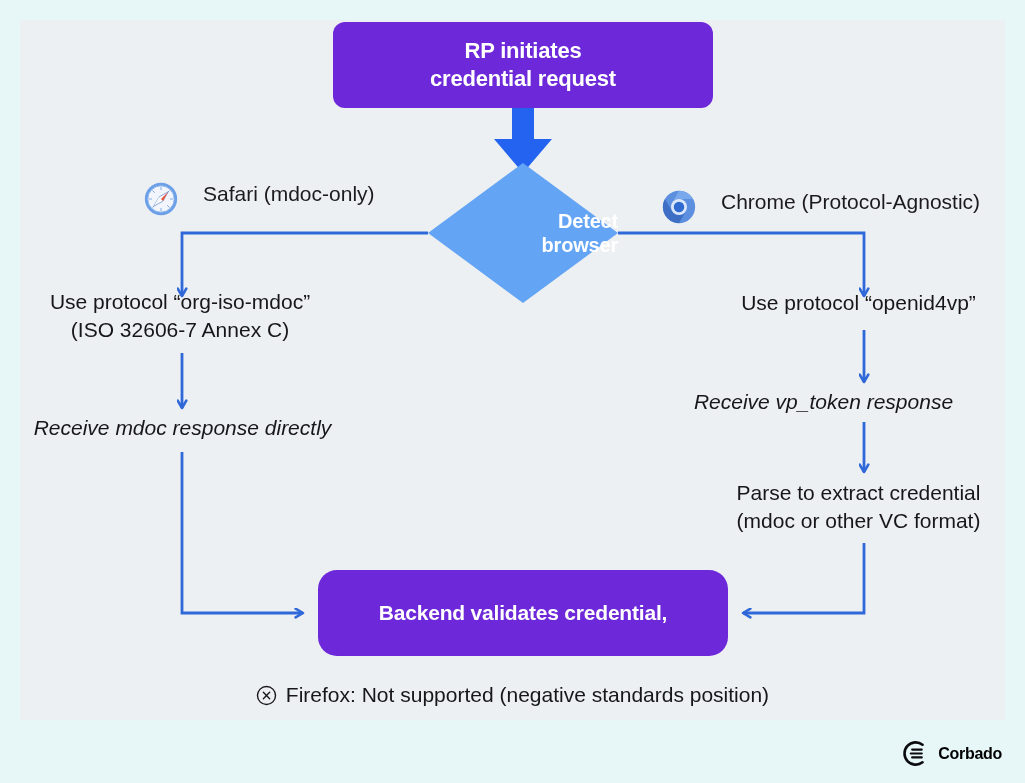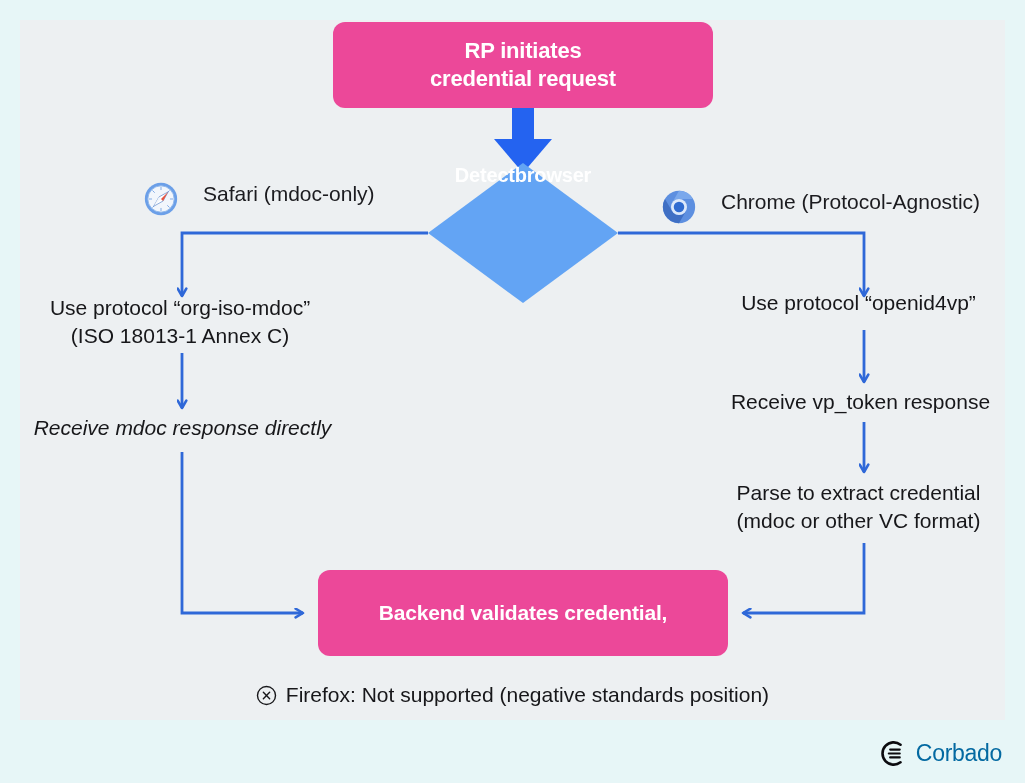--- a/index.html
+++ b/index.html
@@ -32,21 +32,21 @@
     left: 0;
     top: 0;
     width: 1025px;
     height: 783px;
     pointer-events: none;
   }
 
   
   .proc-box {
     position: absolute;
-    background: #ec4899;
+    background: #6d28d9;
     border-radius: 12px;
     color: #ffffff;
     font-weight: bold;
     display: flex;
     align-items: center;
     justify-content: center;
     text-align: center;
     line-height: 1.28;
     letter-spacing: -0.2px;
   }
@@ -56,20 +56,21 @@
     width: 380px;
     height: 86px;
     font-size: 22px;
   }
   #box-backend {
     left: 318px;
     top: 570px;
     width: 410px;
     height: 86px;
     font-size: 21px;
+    border-radius: 19px;
   }
   .proc-box span { display: block; }
 
   
   #diamond-wrap {
     position: absolute;
     left: 428px;
     top: 163px;
     width: 190px;
     height: 140px;
@@ -77,22 +78,22 @@
   #diamond-shape {
     position: absolute;
     inset: 0;
     background: #63a4f4;
     clip-path: polygon(50% 0%, 100% 50%, 50% 100%, 0% 50%);
   }
   #diamond-label {
     position: absolute;
     inset: 0;
     display: flex;
-    flex-direction: row;
-    align-items: flex-start;
+    flex-direction: column;
+    align-items: flex-end;
     justify-content: center;
     color: #ffffff;
     font-size: 20px;
     font-weight: bold;
     line-height: 1.22;
     text-align: center;
     letter-spacing: -0.2px;
   }
 
   
@@ -112,24 +113,24 @@
   
   .step-text {
     position: absolute;
     font-size: 21px;
     color: #17171a;
     text-align: center;
     line-height: 1.32;
     white-space: nowrap;
   }
   .step-text span { display: block; }
-  #t-left-1  { left: 30px;  top: 288px; width: 300px; margin-top: 6px; }
+  #t-left-1  { left: 30px;  top: 288px; width: 300px; }
   #t-left-2  { left: 20px;  top: 414px; width: 325px; font-style: italic; }
   #t-right-1 { left: 716px; top: 289px; width: 285px; }
-  #t-right-2 { left: 718px; top: 388px; width: 285px; }
+  #t-right-2 { left: 681px; top: 388px; width: 285px; font-style: italic; }
   #t-right-3 { left: 716px; top: 479px; width: 285px; }
 
   
   #footnote {
     position: absolute;
     left: 0;
     top: 683px;
     width: 1025px;
     display: flex;
     align-items: center;
@@ -144,23 +145,23 @@
   #logo {
     position: absolute;
     right: 23px;
     bottom: 16px;
     display: flex;
     align-items: center;
     gap: 10px;
   }
   #logo-mark { width: 27px; height: 27px; display: block; }
   #logo-text {
-    font-size: 23px;
-    font-weight: normal;
-    color: #0369a1;
+    font-size: 16px;
+    font-weight: bold;
+    color: #000000;
     letter-spacing: -0.3px;
   }
 </style>
 </head>
 <body>
 
 <div id="stage">
 
   <div id="panel"></div>
 
@@ -234,21 +235,21 @@
       <path d="M20,1 A19,19 0 0,1 36.5,10.6 L20,10.6 A9.4,9.4 0 0,0 11.8,15.4 Z" fill="#7aa8ec"></path>
       <path d="M3.5,10.6 A19,19 0 0,0 20,39 L28.2,24.6 A9.4,9.4 0 0,1 11.8,24.6 Z" fill="#3f6fc4"></path>
       <circle cx="20" cy="20" r="9.4" fill="#dce8fa"></circle>
       <circle cx="20" cy="20" r="6.2" fill="#2f6bd0"></circle>
     </svg>
     <span>Chrome (Protocol-Agnostic)</span>
   </div>
 
   <div class="step-text" id="t-left-1">
     <span>Use protocol “org-iso-mdoc”</span>
-    <span>(ISO 18013-1 Annex C)</span>
+    <span>(ISO 32606-7 Annex C)</span>
   </div>
   <div class="step-text" id="t-left-2">
     <span>Receive mdoc response directly</span>
   </div>
 
   <div class="step-text" id="t-right-1">
     <span>Use protocol “openid4vp”</span>
   </div>
   <div class="step-text" id="t-right-2">
     <span>Receive vp_token response</span>

